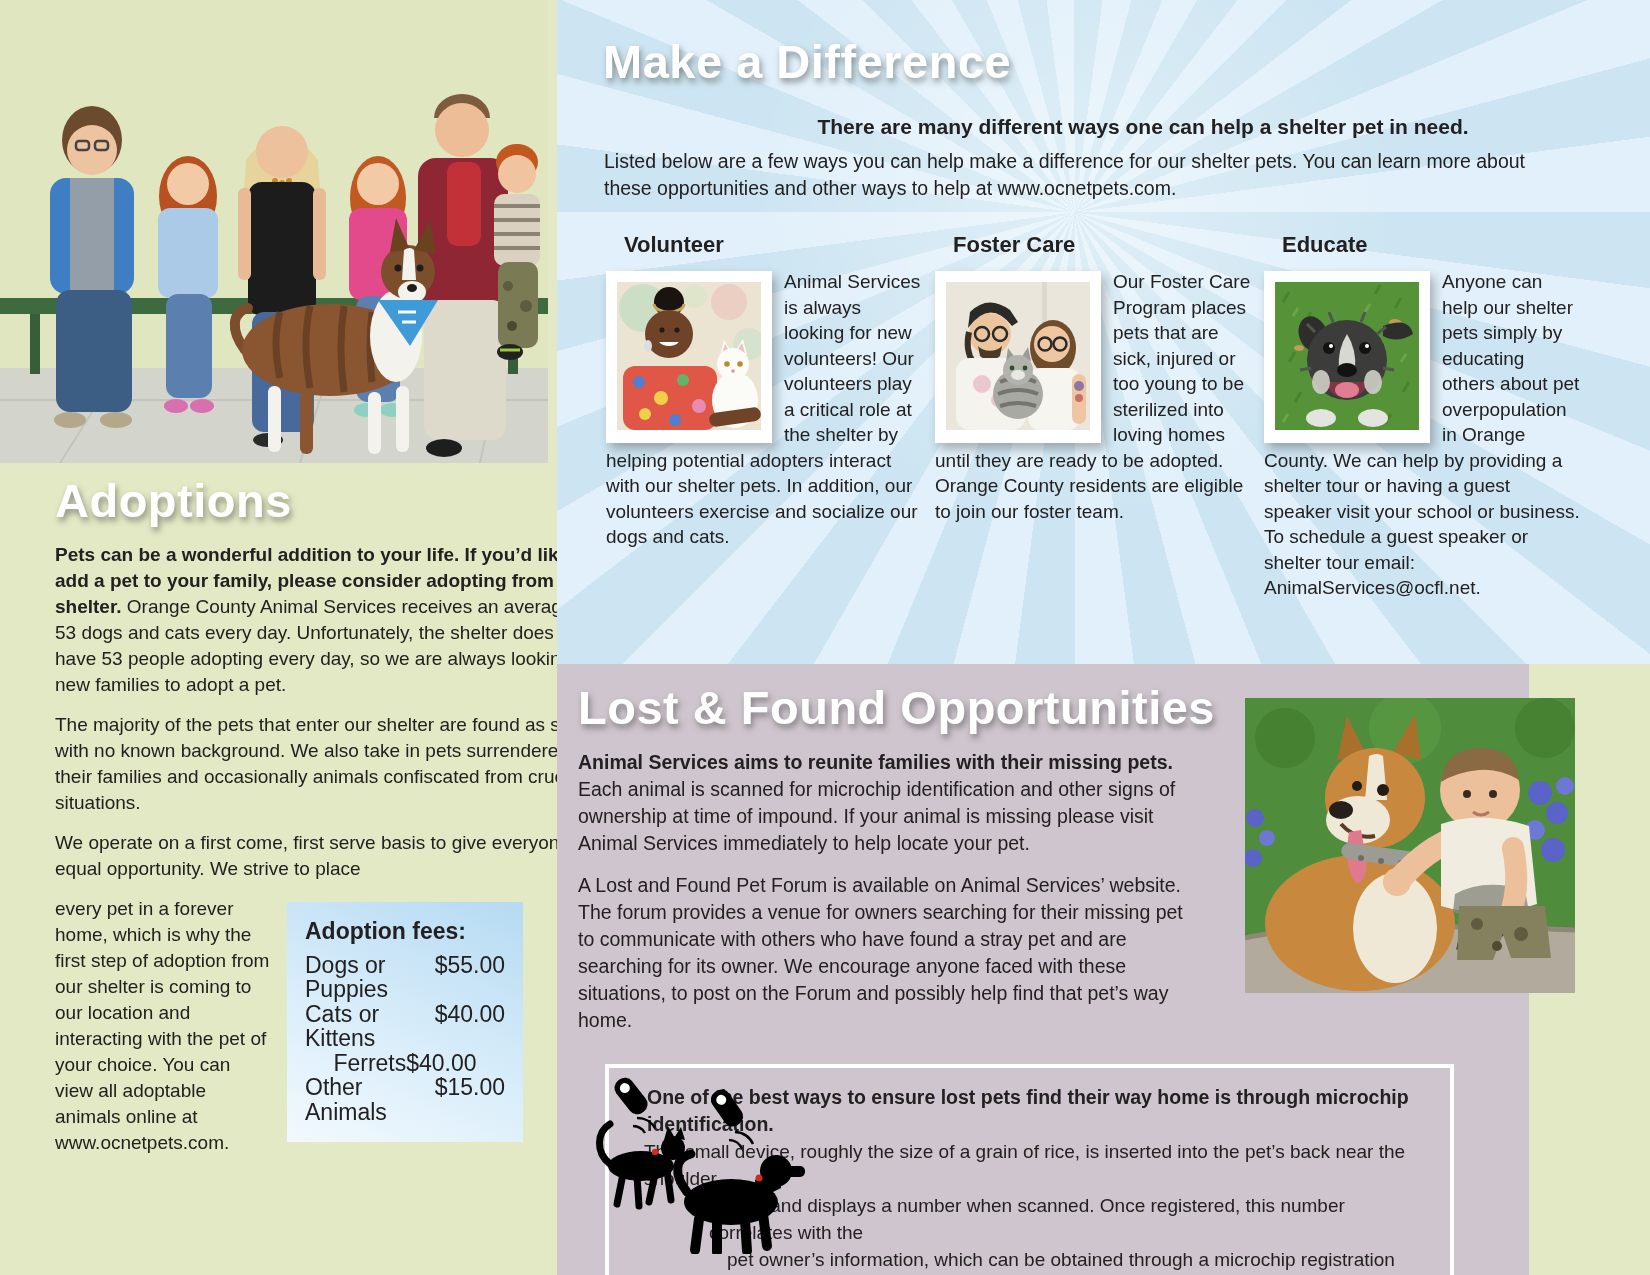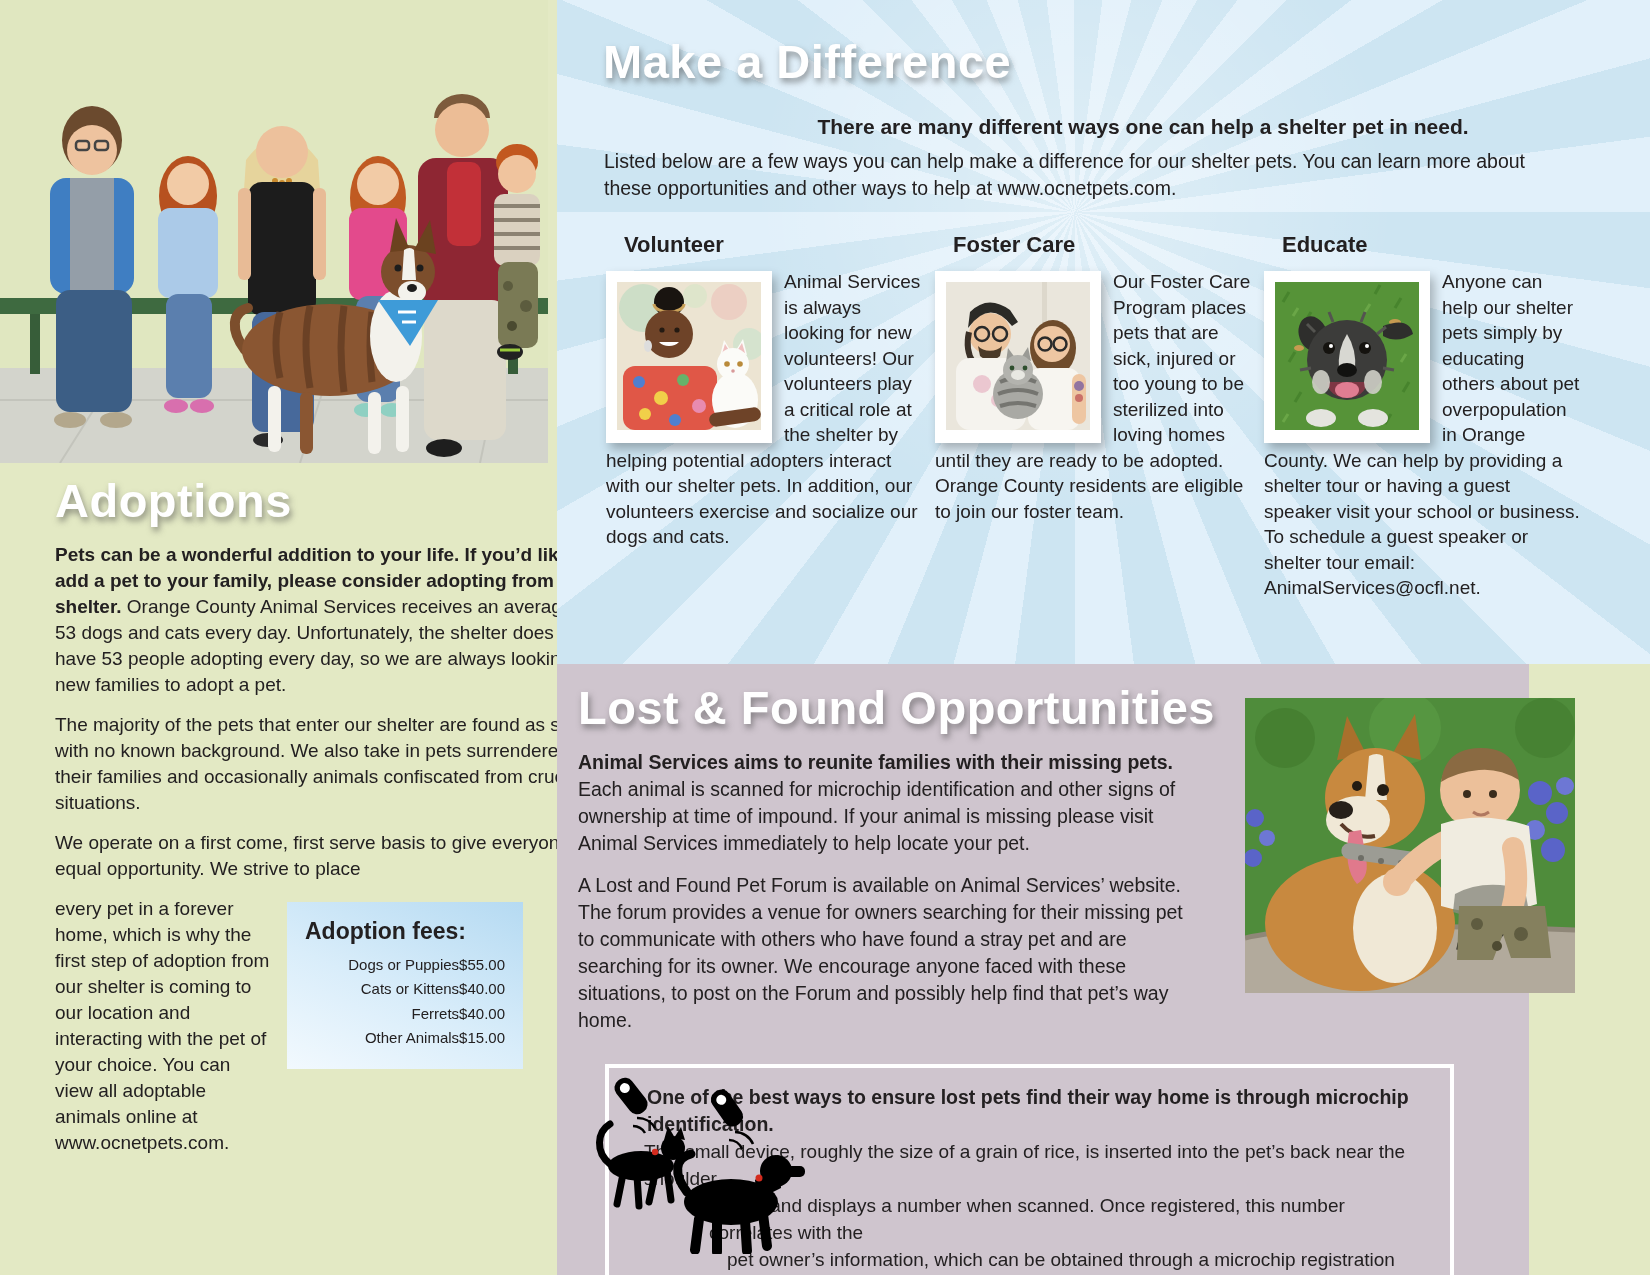--- a/index.html
+++ b/index.html
@@ -32,21 +32,21 @@
   .adopt-title{margin-bottom:14px;}
   .body{font-size:19px;line-height:26px;margin-bottom:14px;}
   .adopt-row{display:flex;gap:14px;}
   .narrow{width:218px;flex:none;margin-bottom:0;}
   .fees-box{
     width:236px;flex:none;box-sizing:border-box;height:fit-content;margin-top:6px;
     background:linear-gradient(205deg,#b5daf2 0%,#d9edfa 55%,#f2f9fe 100%);
     padding:16px 18px 18px;
   }
   .fees-box h3{font-size:23px;margin:0 0 8px;}
-  .fee-row{display:flex;justify-content:flex-end;font-size:15px;line-height:24.5px;}
+  .fee-row{display:flex;justify-content:center;font-size:23px;line-height:24.5px;}
   .fee-note{font-size:18px;line-height:23px;margin-top:13px;}
 
   
   .mad-title{margin:36px 0 0 14px;}
   .mad-sub{margin:26px 0 0 15px;font-size:21px;font-weight:700;text-align:center;}
   .mad-intro{margin:9px 0 0 15px;width:955px;font-size:19.5px;line-height:27px;}
   .mad-cols{display:flex;gap:13px;margin:30px 10px 0 17px;}
   .col{width:316px;font-size:19px;line-height:25.5px;}
   .col h3{font-size:22px;margin:0 0 12px 18px;}
   .photo-frame{

